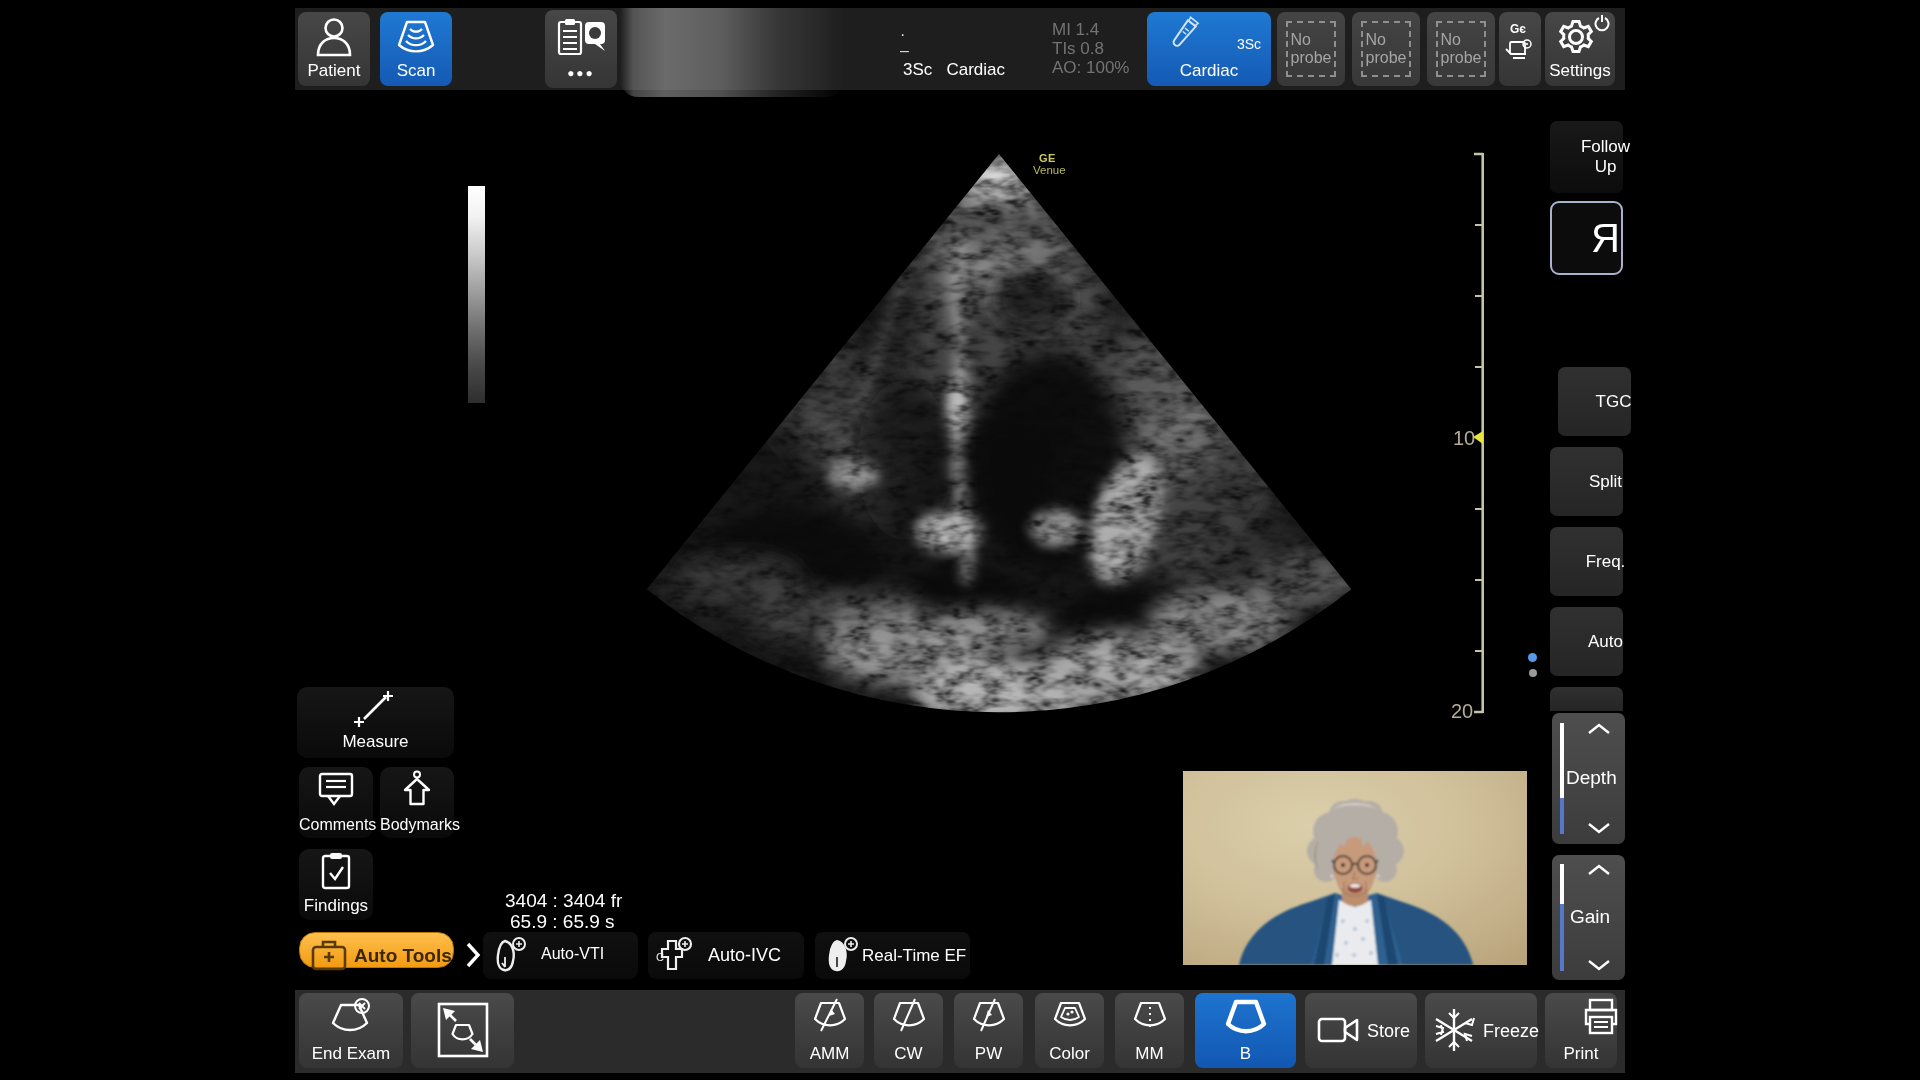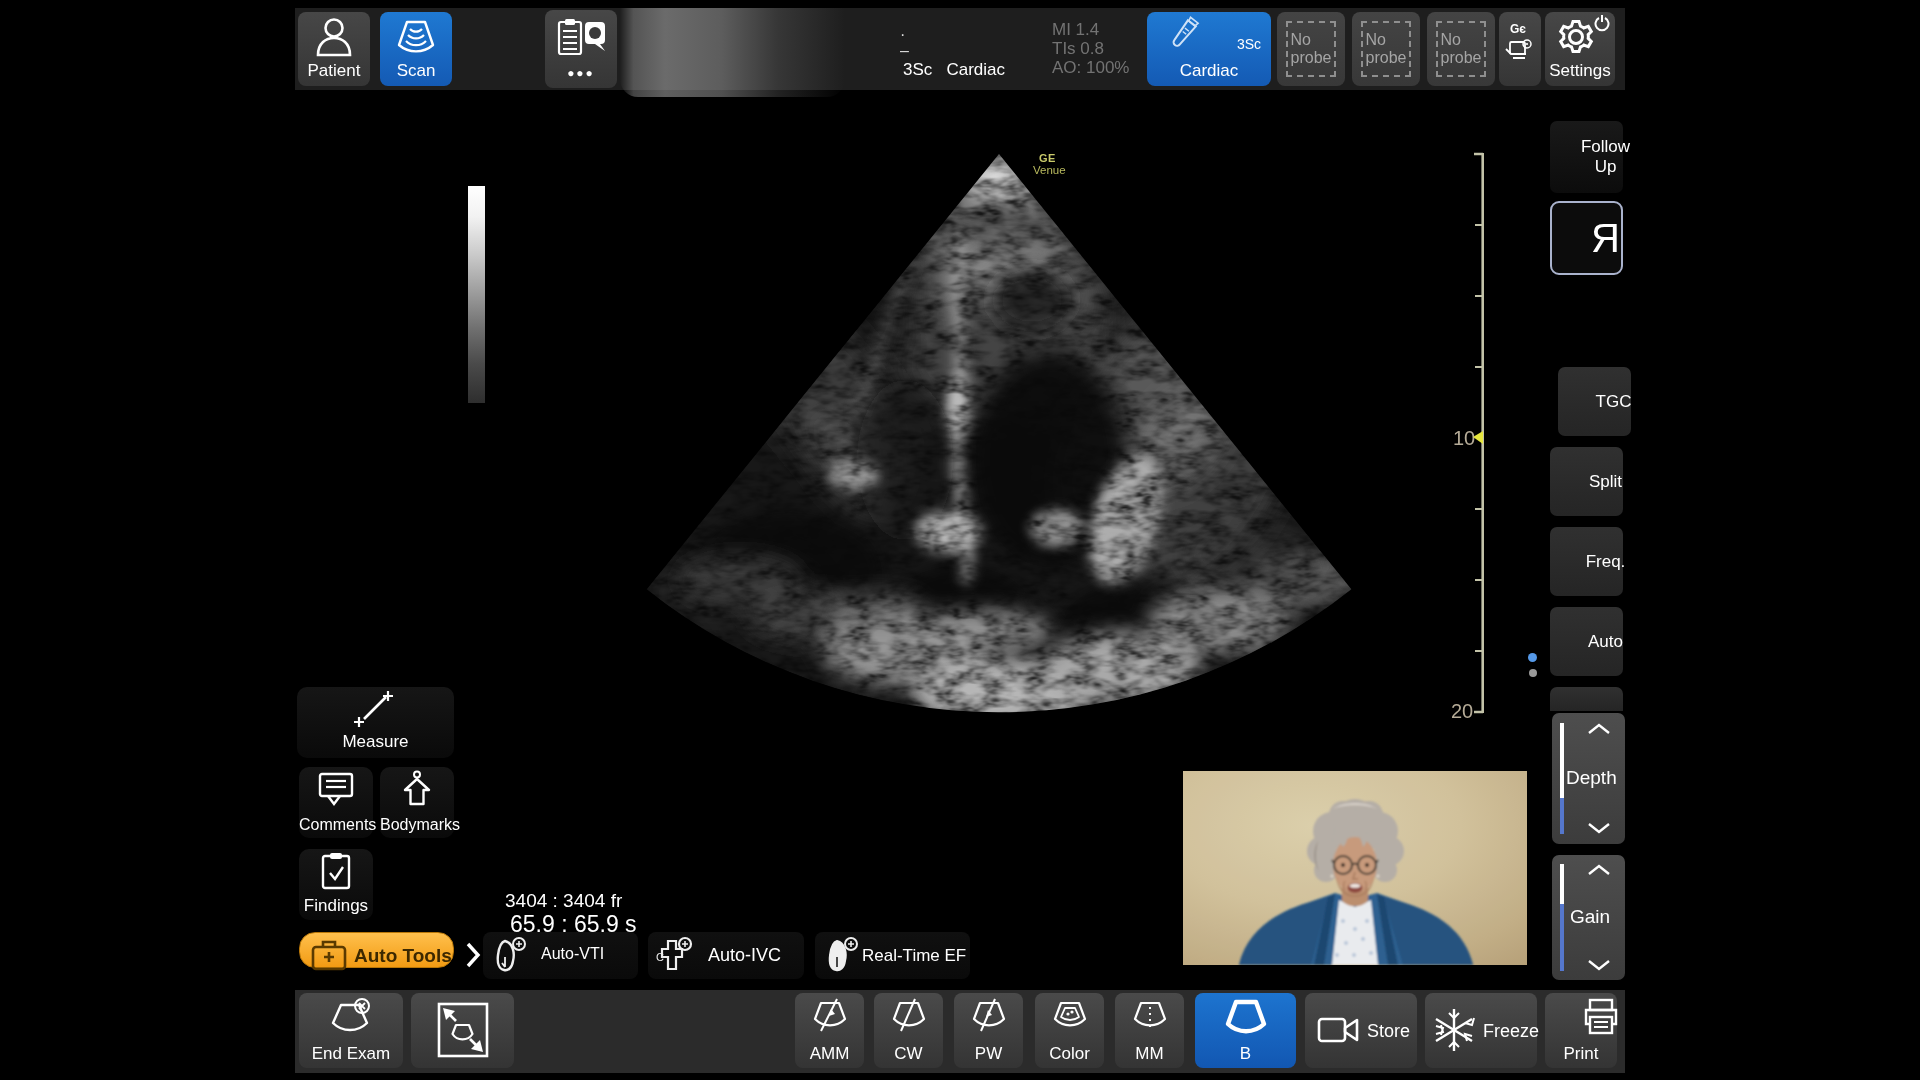--- a/index.html
+++ b/index.html
@@ -330,21 +330,21 @@
   <div class="kbtn" style="left:299px;top:849px;width:74px;height:71px;">
     <svg width="36" height="40" viewBox="0 0 36 40" style="margin-top:2px">
       <rect x="5" y="5" width="26" height="32" rx="2" fill="none" stroke="#fff" stroke-width="2.4"></rect>
       <rect x="12" y="2" width="12" height="6" rx="2" fill="#fff"></rect>
       <path d="M12 22 l5 6 8 -12" fill="none" stroke="#fff" stroke-width="2.4"></path>
     </svg>
     <div class="lbl" style="bottom:4px;">Findings</div>
   </div>
 
   <div class="abs" style="left:505px;top:890px;color:#fff;font-size:19px;">3404 : 3404 fr</div>
-  <div class="abs" style="left:510px;top:911px;color:#fff;font-size:23px;">65.9 : 65.9 s</div>
+  <div class="abs" style="left:510px;top:911px;color:#fff;font-size:19px;">65.9 : 65.9 s</div>
 
   <div class="abs" style="left:299px;top:932px;width:155px;height:36px;border-radius:16px;
        background:linear-gradient(#ffc04d,#f29b13);border:1px solid #b97708;">
     <svg width="38" height="34" viewBox="0 0 38 34" style="position:absolute;left:10px;top:5px;">
       <rect x="3" y="9" width="32" height="22" rx="3" fill="none" stroke="#5a3a00" stroke-width="2.6"></rect>
       <path d="M13 9 v-5 h12 v5" fill="none" stroke="#5a3a00" stroke-width="2.6"></path>
       <path d="M19 14 v10 M14 19 h10" stroke="#5a3a00" stroke-width="2.6"></path>
     </svg>
     <div style="position:absolute;left:54px;top:12px;font-size:19px;font-weight:bold;color:#3c2800;white-space:nowrap;">Auto Tools</div>
   </div>

